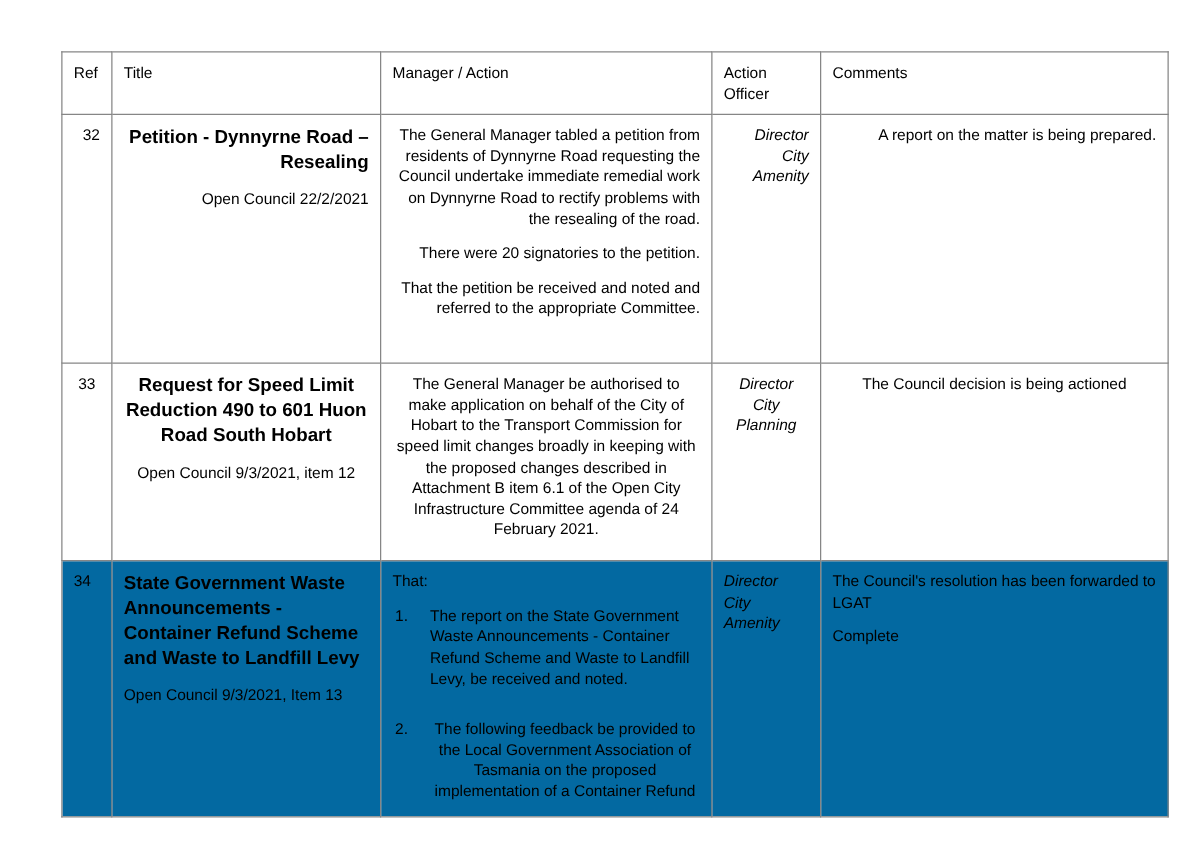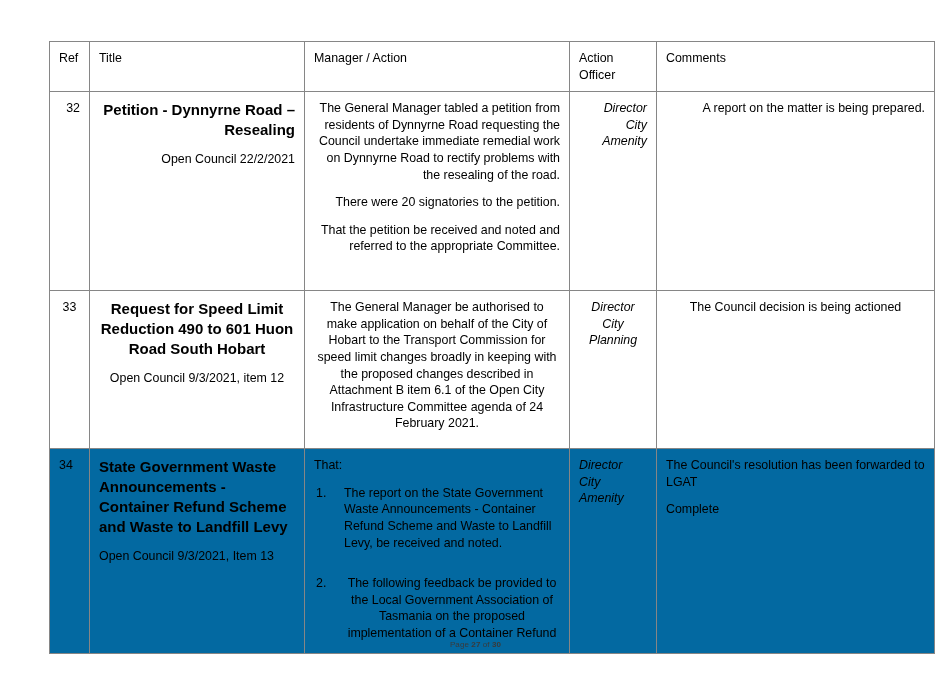--- a/index.html
+++ b/index.html
@@ -232,20 +232,14 @@
           <td class="comments-cell">
             <p class="para">The Council's resolution has been forwarded to LGAT</p>
             <p class="para">Complete</p>
           </td>
         </tr>
 
       </tbody>
     </table>
   </div>
 
-  <div class="footer">
-    <span>Page</span>
-    <span class="pg-num">27</span>
-    <span>of</span>
-    <span class="pg-num">30</span>
-  </div>
 
 </div>
 
 </body></html>

